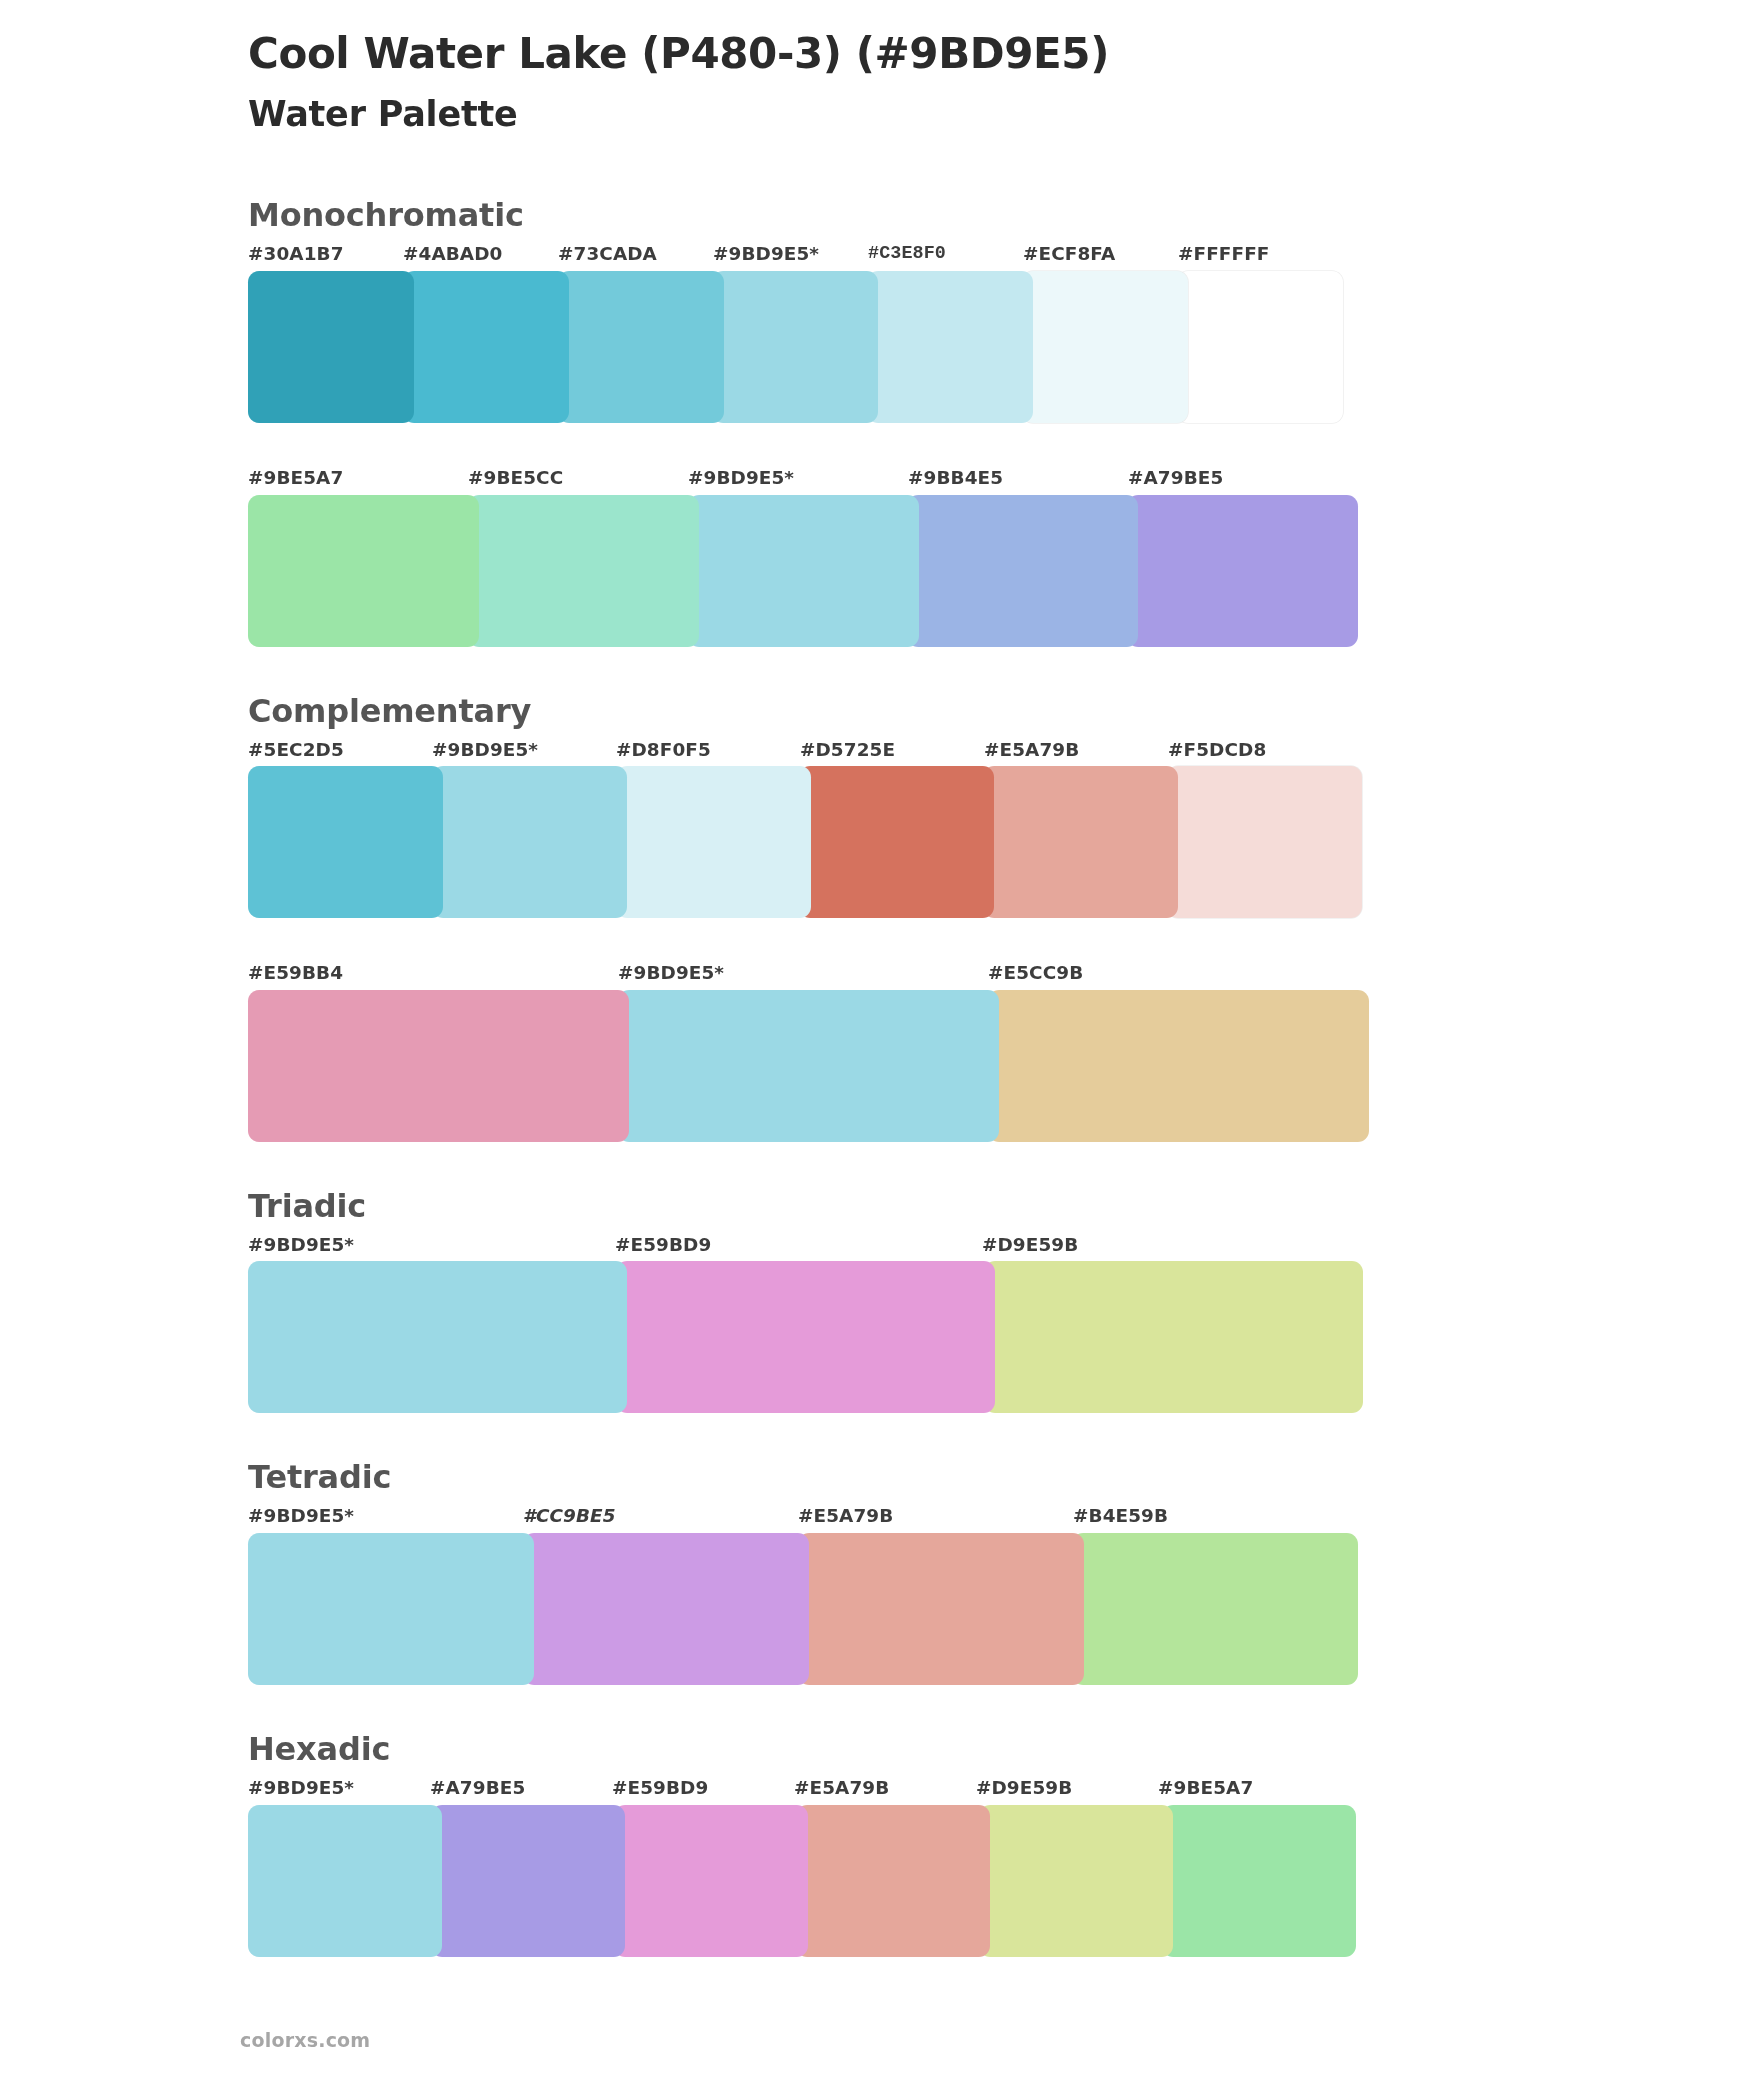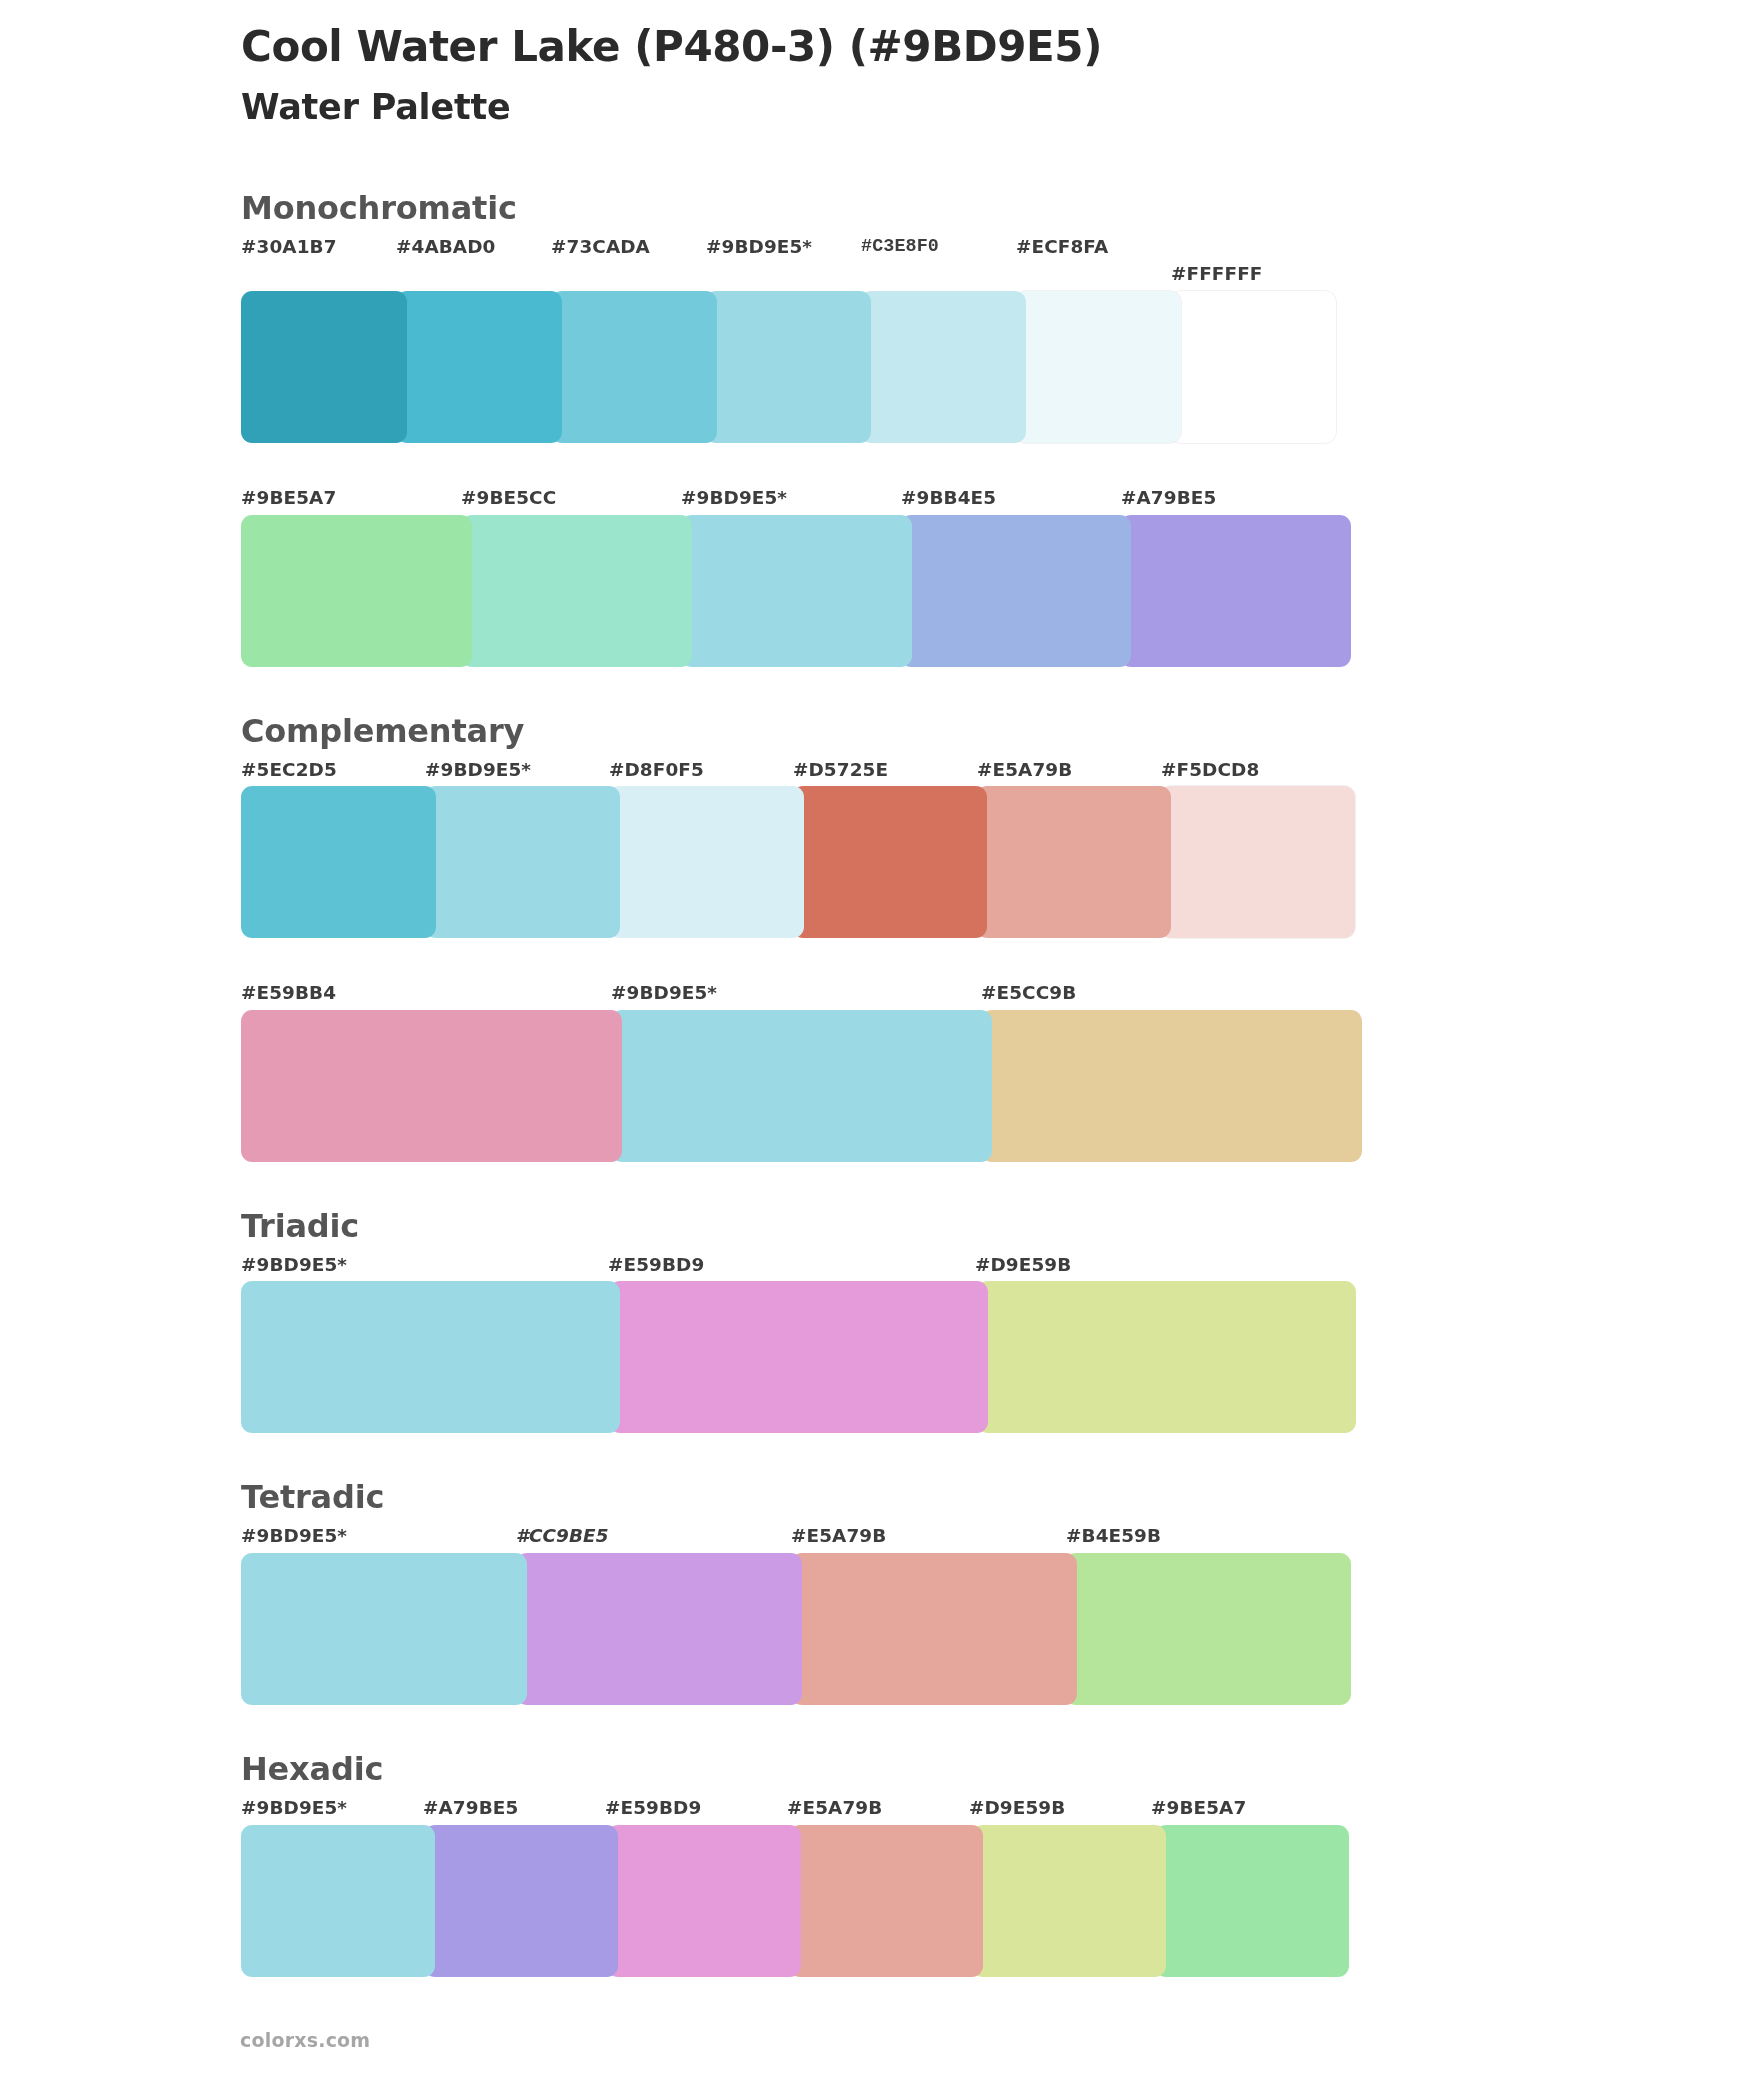--- a/index.html
+++ b/index.html
@@ -14,21 +14,21 @@
     height: 2077px;
     font-family: "Liberation Sans", sans-serif;
     -webkit-font-smoothing: antialiased;
     position: relative;
     overflow: hidden;
   }
 
   .page {
     width: 1757px;
     height: 2077px;
-    padding: 1px;
+    padding: 8px;
     position: relative;
   }
 
   
   .header {
     padding: 22.4px 0 0 240px;
   }
   .title {
     font-family: "DejaVu Sans", sans-serif;
     font-size: 42px;
@@ -136,21 +136,21 @@
   <div class="sections" id="sections-root">
       <div class="section">
         <div class="section-title">Monochromatic</div>
         <div class="labels">
           <div class="label" style="width: 155px;">#30A1B7</div>
           <div class="label" style="width: 155px;">#4ABAD0</div>
           <div class="label" style="width: 155px;">#73CADA</div>
           <div class="label" style="width: 155px;">#9BD9E5*</div>
           <div class="label" style="width: 155px; font-family: Liberation Mono, monospace;">#C3E8F0</div>
           <div class="label" style="width: 155px;">#ECF8FA</div>
-          <div class="label" style="width: 155px; margin-top: 27px;">#FFFFFF</div>
+          <div class="label" style="width: 155px;">#FFFFFF</div>
         </div>
         <div class="swatches">
           <div class="swatch" title="#30A1B7" style="width: 166px; background: rgb(48, 161, 183);"></div>
           <div class="swatch" title="#4ABAD0" style="width: 166px; background: rgb(74, 186, 208);"></div>
           <div class="swatch" title="#73CADA" style="width: 166px; background: rgb(115, 202, 218);"></div>
           <div class="swatch" title="#9BD9E5*" style="width: 166px; background: rgb(155, 217, 229);"></div>
           <div class="swatch" title="#C3E8F0" style="width: 166px; background: rgb(195, 232, 240);"></div>
           <div class="swatch light-edge" title="#ECF8FA" style="width: 166px; background: rgb(236, 248, 250);"></div>
           <div class="swatch light-edge" title="#FFFFFF" style="width: 166px; background: rgb(255, 255, 255);"></div>
         </div>

